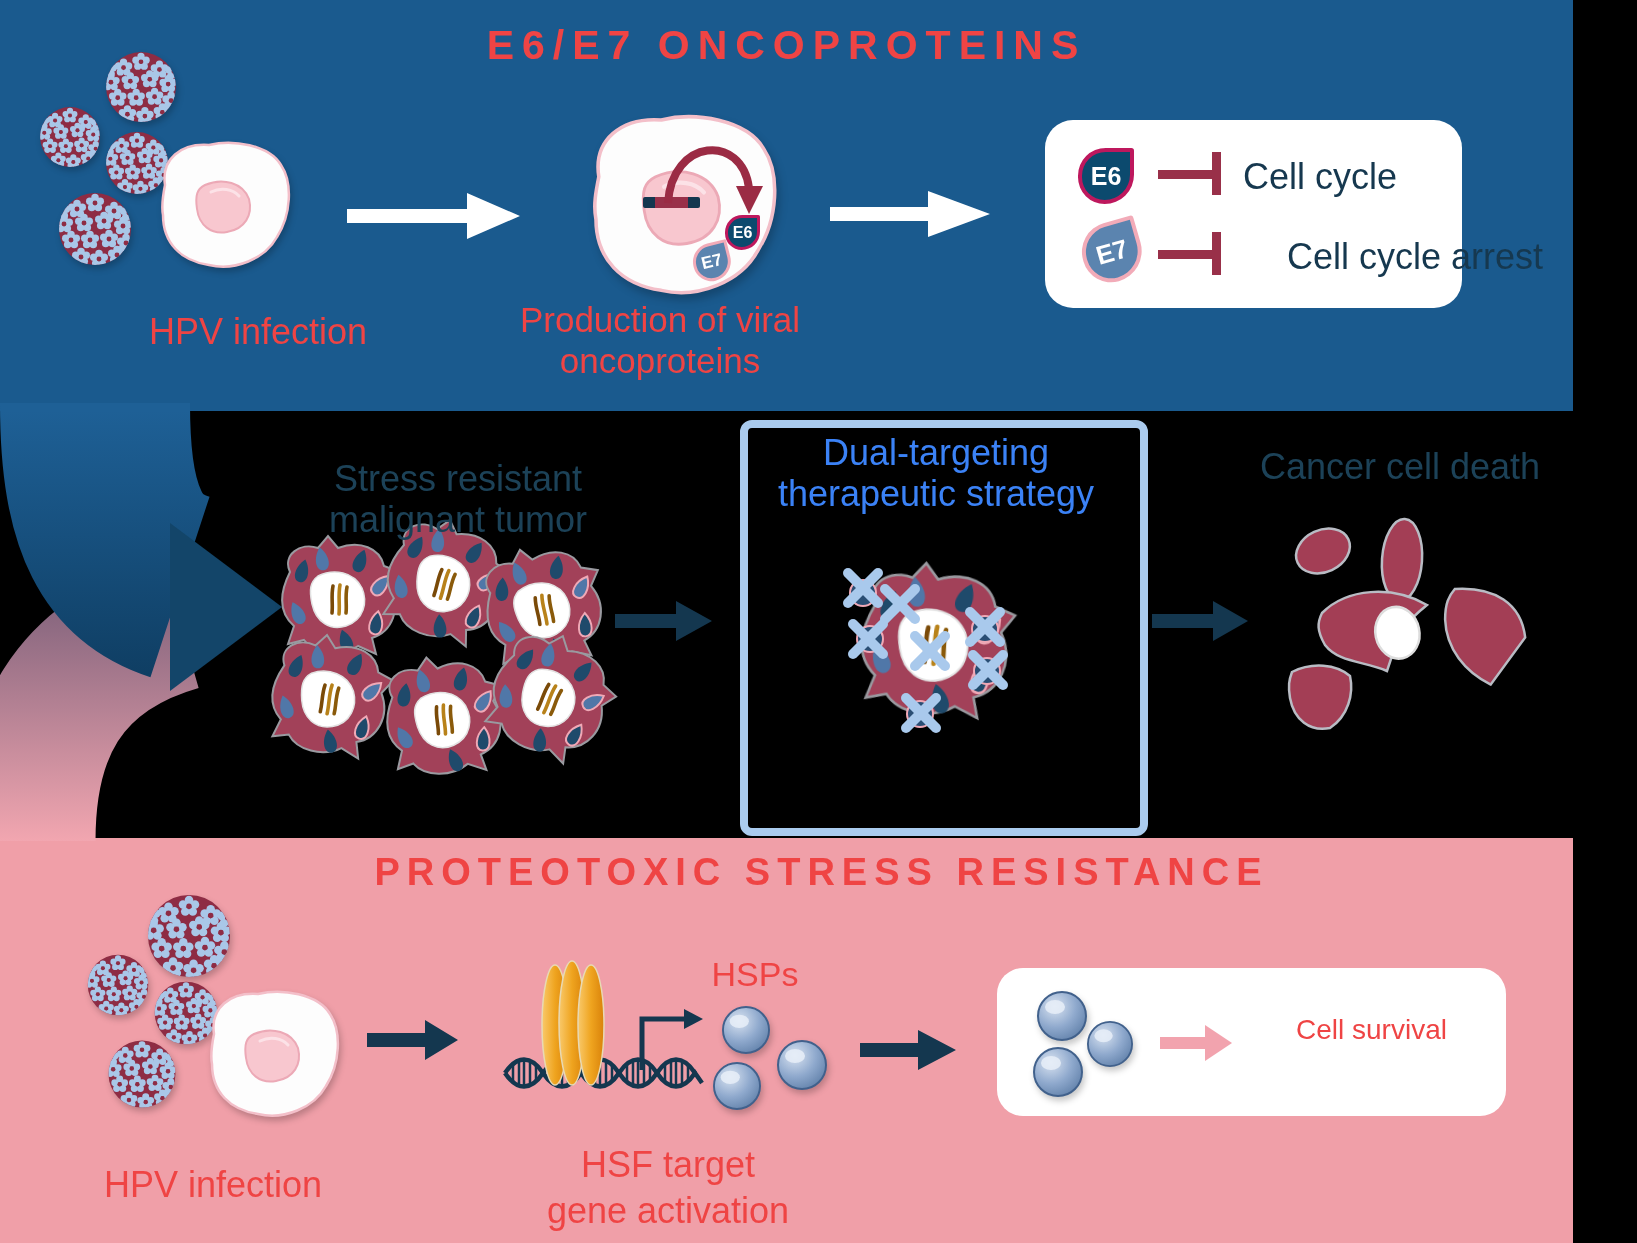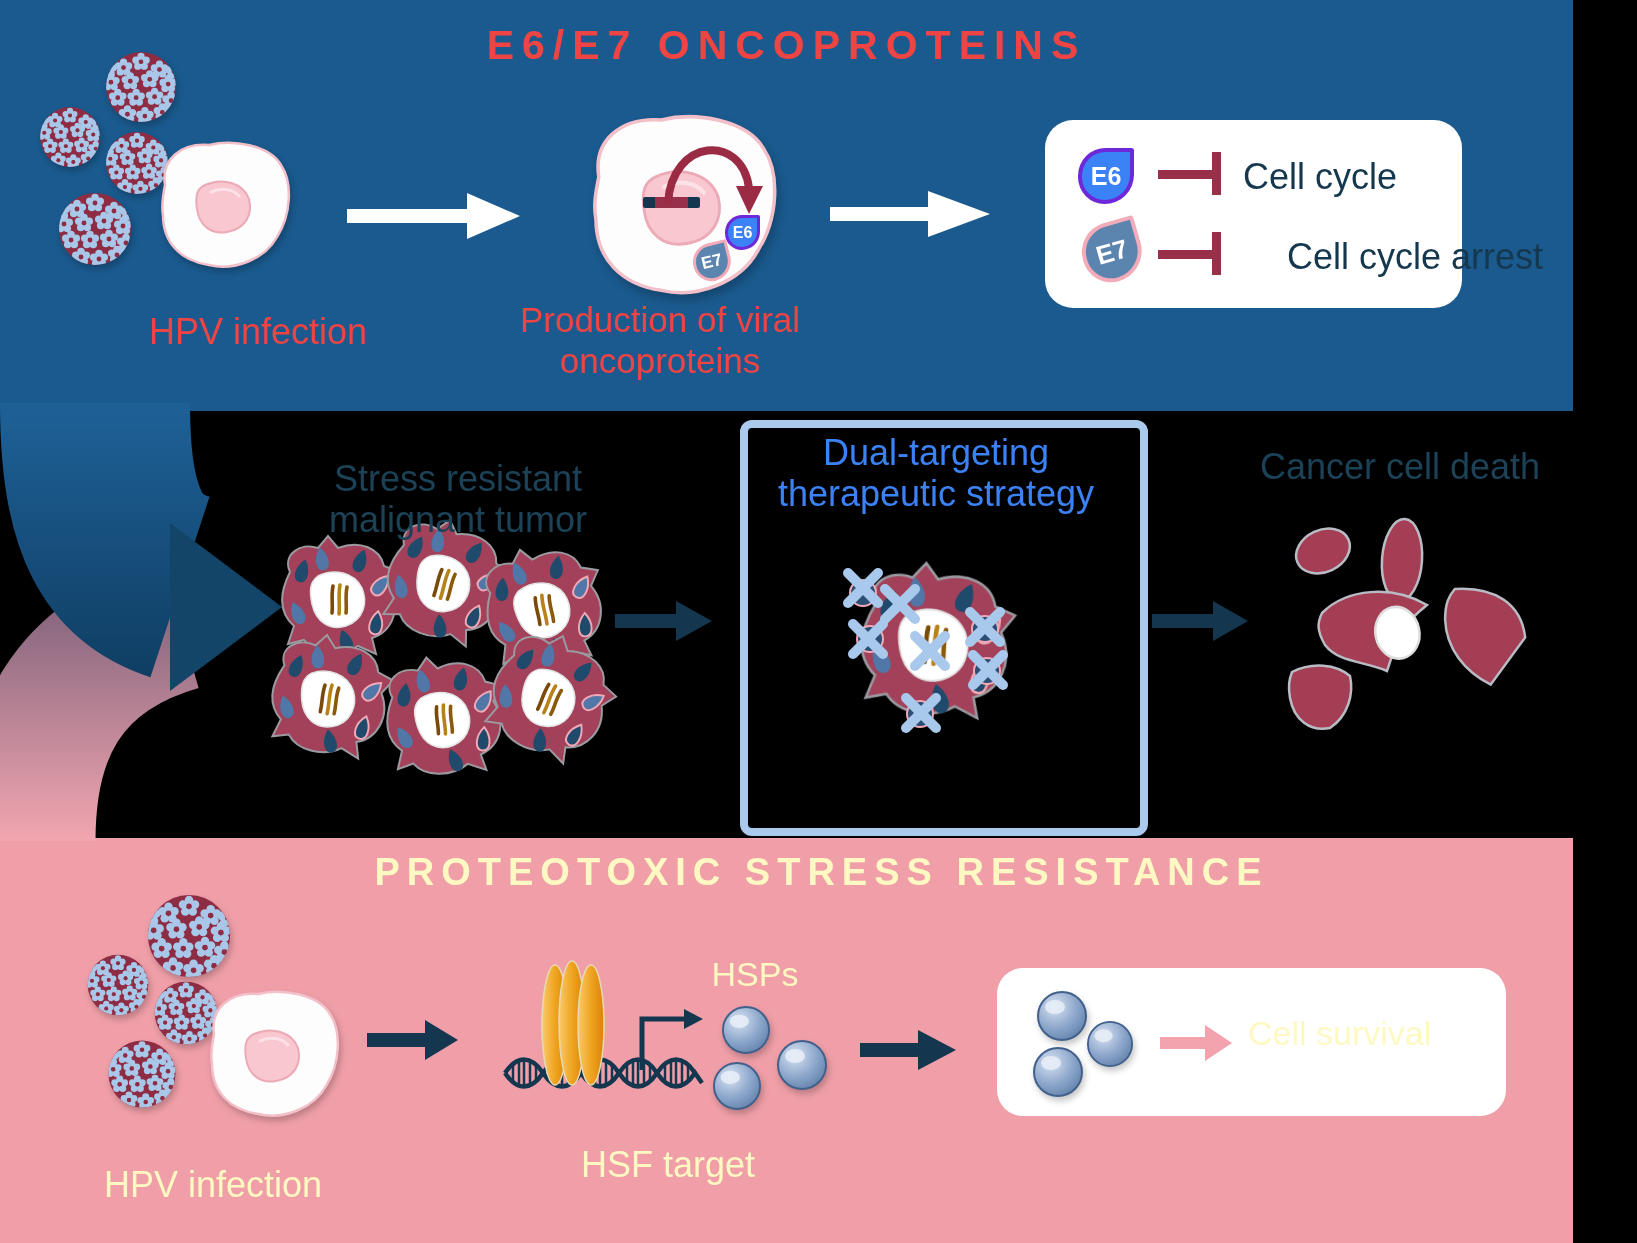--- a/index.html
+++ b/index.html
@@ -3,36 +3,36 @@
 <meta charset="utf-8">
 <style>
   html,body{margin:0;padding:0;background:#000;}
   #canvas{position:relative;width:1637px;height:1243px;background:#000;overflow:hidden;
           font-family:"Liberation Sans",sans-serif;}
   .abs{position:absolute;}
   .panel-blue{left:0;top:0;width:1573px;height:411px;background:#1A5A8E;z-index:0;}
   .panel-pink{left:0;top:838px;width:1573px;height:405px;background:#F09FA8;z-index:0;}
   .lbl{position:absolute;text-align:center;}
   .white-lbl{color:#ef4444;}
-  .navy-lbl{color:#fef9c3;}
+  .navy-lbl{color:#ef4444;}
   .big-title{font-weight:800;letter-spacing:8px;font-size:41px;}
   .body-36{font-size:36px;line-height:41px;}
   .body-35{font-size:35px;line-height:41px;}
-  .body-34{font-size:34px;}
+  .body-34{font-size:28px;margin-left:48px;}
   .body-33{font-size:34px;}
   svg.art{position:absolute;z-index:2;overflow:visible;}
   .z3{z-index:3;}
   .card{position:absolute;background:#fff;z-index:1;}
   #legend-card{left:1045px;top:120px;width:417px;height:188px;border-radius:28px;}
   #survival-card{left:997px;top:968px;width:509px;height:148px;border-radius:26px;}
   #strategy-box{position:absolute;left:740px;top:420px;width:392px;height:400px;
                 border:8px solid #AACBEE;border-radius:12px;z-index:1;background:transparent;}
   .badge{position:absolute;z-index:3;display:flex;align-items:center;justify-content:center;
          color:#fff;font-weight:700;border-radius:52% 5% 55% 50%;box-sizing:border-box;}
-  .badge-e6{background:#3b82f6;border:3px solid #6d28d9;}
+  .badge-e6{background:#0c4a6e;border:3px solid #be185d;}
   .badge-e7{background:#5B84AF;border:3px solid #F2ABB8;}
   #prod-e6{left:725px;top:215px;width:35px;height:35px;font-size:16px;}
   #prod-e7{left:693px;top:243px;width:38px;height:38px;font-size:17px;transform:rotate(-14deg);}
   #leg-e6{left:1078px;top:148px;width:56px;height:56px;font-size:25px;border-width:4px;}
   #leg-e7{left:1082px;top:222px;width:60px;height:60px;font-size:26px;border-width:4px;transform:rotate(-16deg);}
   .inhib{position:absolute;background:#993049;z-index:3;}
   .shadowed{filter:drop-shadow(3px 5px 4px rgba(0,0,0,0.35));}
   .softshadow{filter:drop-shadow(2px 4px 3px rgba(0,0,0,0.22));}
 </style>
 </head>
@@ -276,17 +276,18 @@
     </g>
     <polygon points="1160,199 1205,199 1205,187 1232,205 1205,223 1205,211 1160,211" fill="#F2A3AE"></polygon>
   </svg>
 
   <div class="lbl navy-lbl body-36 z3" style="left:53px;top:1164px;width:320px;">HPV infection</div>
 
   <div class="lbl navy-lbl body-33 z3" style="left:695px;top:955px;width:120px;">HSPs</div>
 
   <div class="lbl navy-lbl z3" style="left:508px;top:1142px;width:320px;font-size:36px;line-height:46px;">
     <span style="display:block">HSF target</span>
+    <span style="display:block">gene activation</span>
   </div>
 
   <div class="lbl navy-lbl body-34 z3" style="left:1248px;top:1014px;width:230px;text-align:left;">Cell survival</div>
 
 </div>
 
 </body></html>

